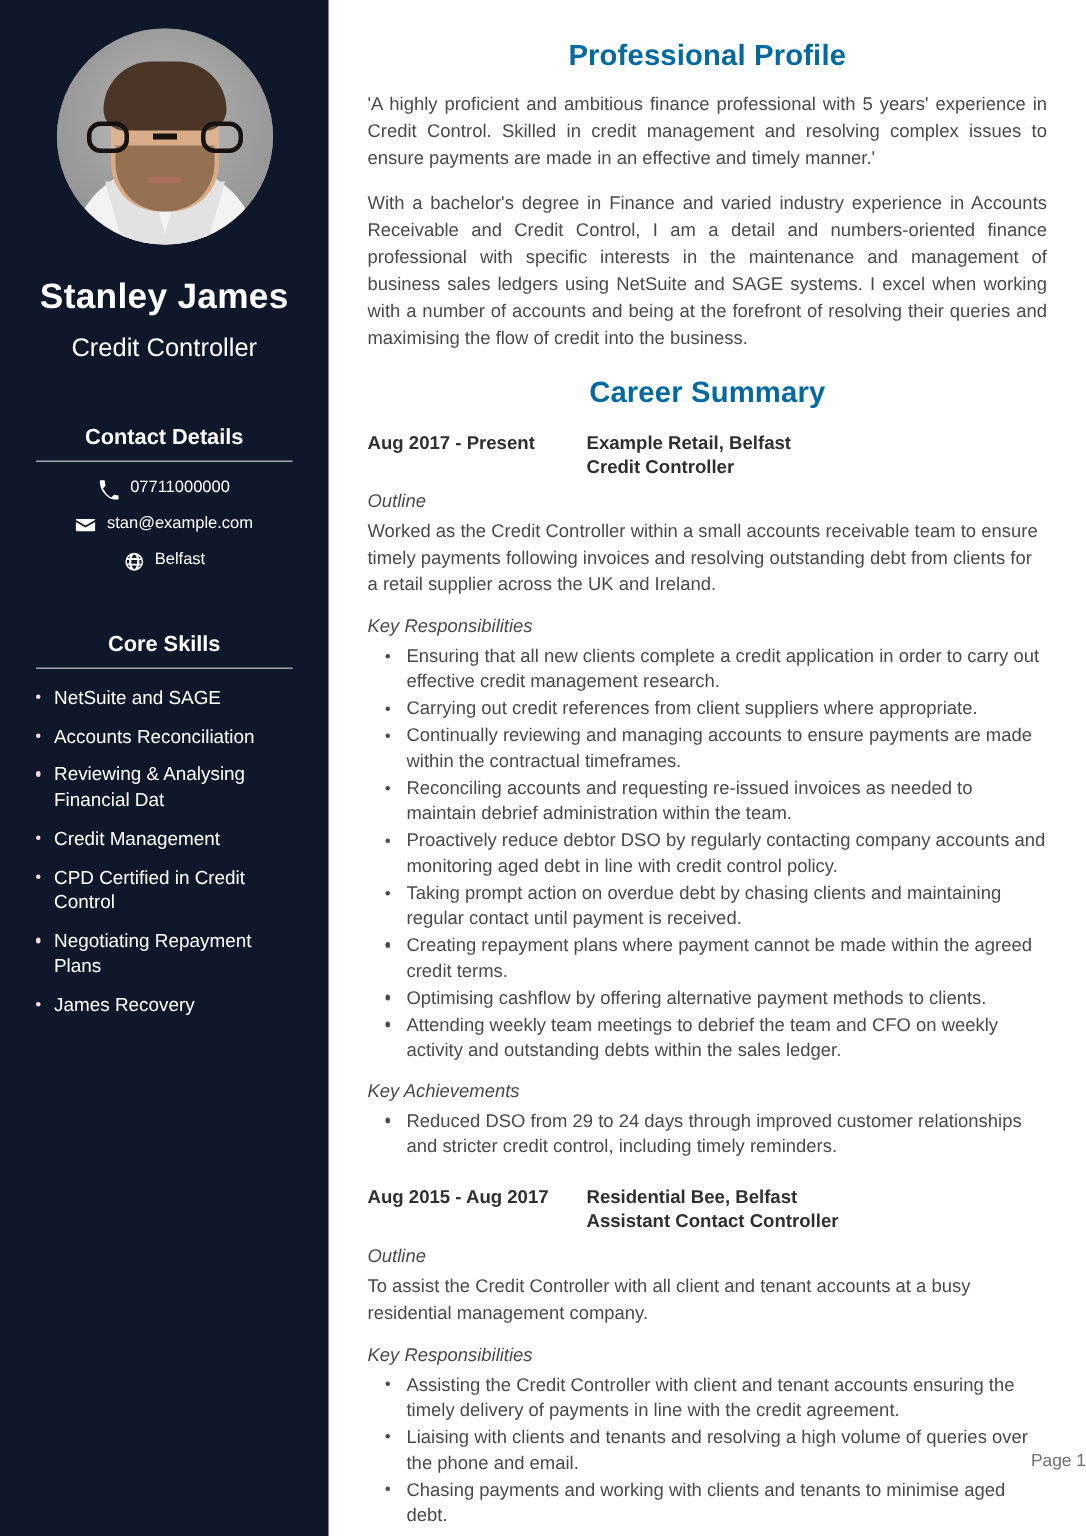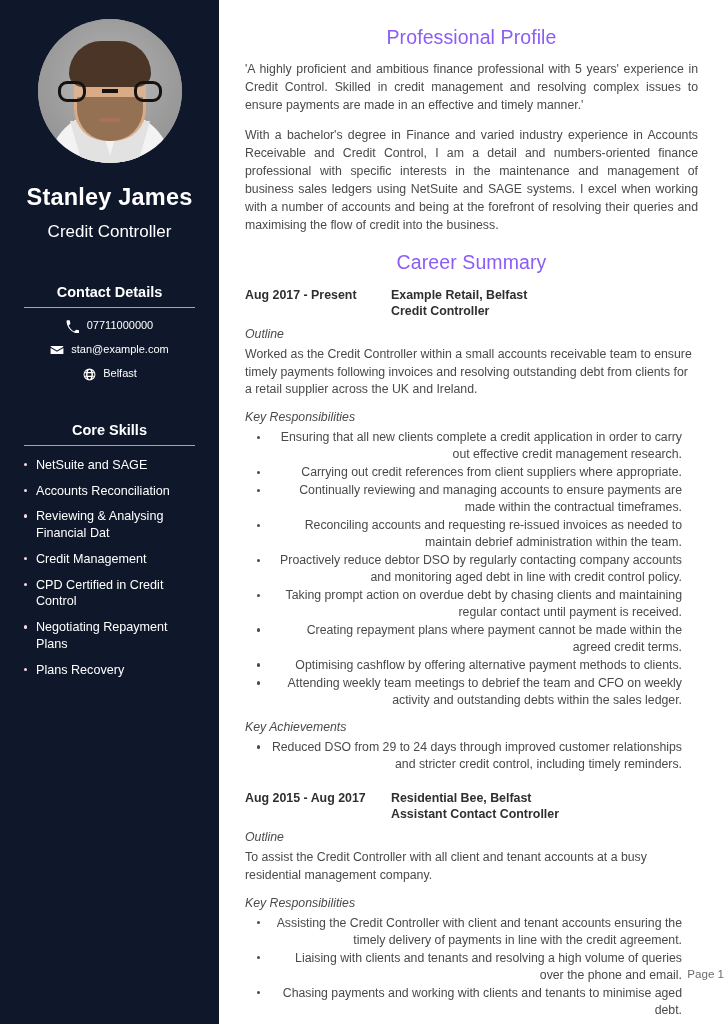--- a/index.html
+++ b/index.html
@@ -174,23 +174,23 @@
   }
 
   
   .main {
     flex: 1 1 auto;
     padding: 26px 26px 0 26px;
     color: #434343;
   }
   .main-heading {
     text-align: center;
-    color: #8b5cf6;
+    color: #0369a1;
     font-size: 19.5px;
-    font-weight: normal;
+    font-weight: bold;
     margin: 0 0 12px 0;
     letter-spacing: .1px;
   }
   .main-heading.second { margin-top: 16px; margin-bottom: 13px; }
 
   .para {
     font-size: 12.3px;
     line-height: 1.46;
     text-align: justify;
     margin: 0 0 12px 0;
@@ -226,23 +226,22 @@
 
   .outline-text {
     font-size: 12.3px;
     line-height: 1.45;
     color: #4a4a4a;
     margin: 0 0 4px 0;
   }
 
   .bullets {
     list-style: none;
-    margin: 0 16px 2px 0;
+    margin: 0 0 2px 0;
     padding: 0 0 0 10px;
-    text-align: right;
   }
   .bullets li {
     position: relative;
     padding-left: 16px;
     font-size: 12.3px;
     line-height: 1.38;
     color: #4a4a4a;
     margin-bottom: 1px;
   }
   .bullets li::before {
@@ -330,21 +329,21 @@
     <section class="side-section skills">
       <h2 class="side-heading">Core Skills</h2>
       <div class="side-rule"></div>
       <ul class="skills-list">
         <li>NetSuite and SAGE</li>
         <li>Accounts Reconciliation</li>
         <li>Reviewing &amp; Analysing Financial Dat</li>
         <li>Credit Management</li>
         <li>CPD Certified in Credit Control</li>
         <li>Negotiating Repayment Plans</li>
-        <li>Plans Recovery</li>
+        <li>James Recovery</li>
       </ul>
     </section>
 
   </aside>
 
   <main class="main">
 
     <h2 class="main-heading">Professional Profile</h2>
     <p class="para">'A highly proficient and ambitious finance professional with 5 years' experience in Credit Control. Skilled in credit management and resolving complex issues to ensure payments are made in an effective and timely manner.'</p>
     <p class="para">With a bachelor's degree in Finance and varied industry experience in Accounts Receivable and Credit Control, I am a detail and numbers-oriented finance professional with specific interests in the maintenance and management of business sales ledgers using NetSuite and SAGE systems. I excel when working with a number of accounts and being at the forefront of resolving their queries and maximising the flow of credit into the business.</p>

